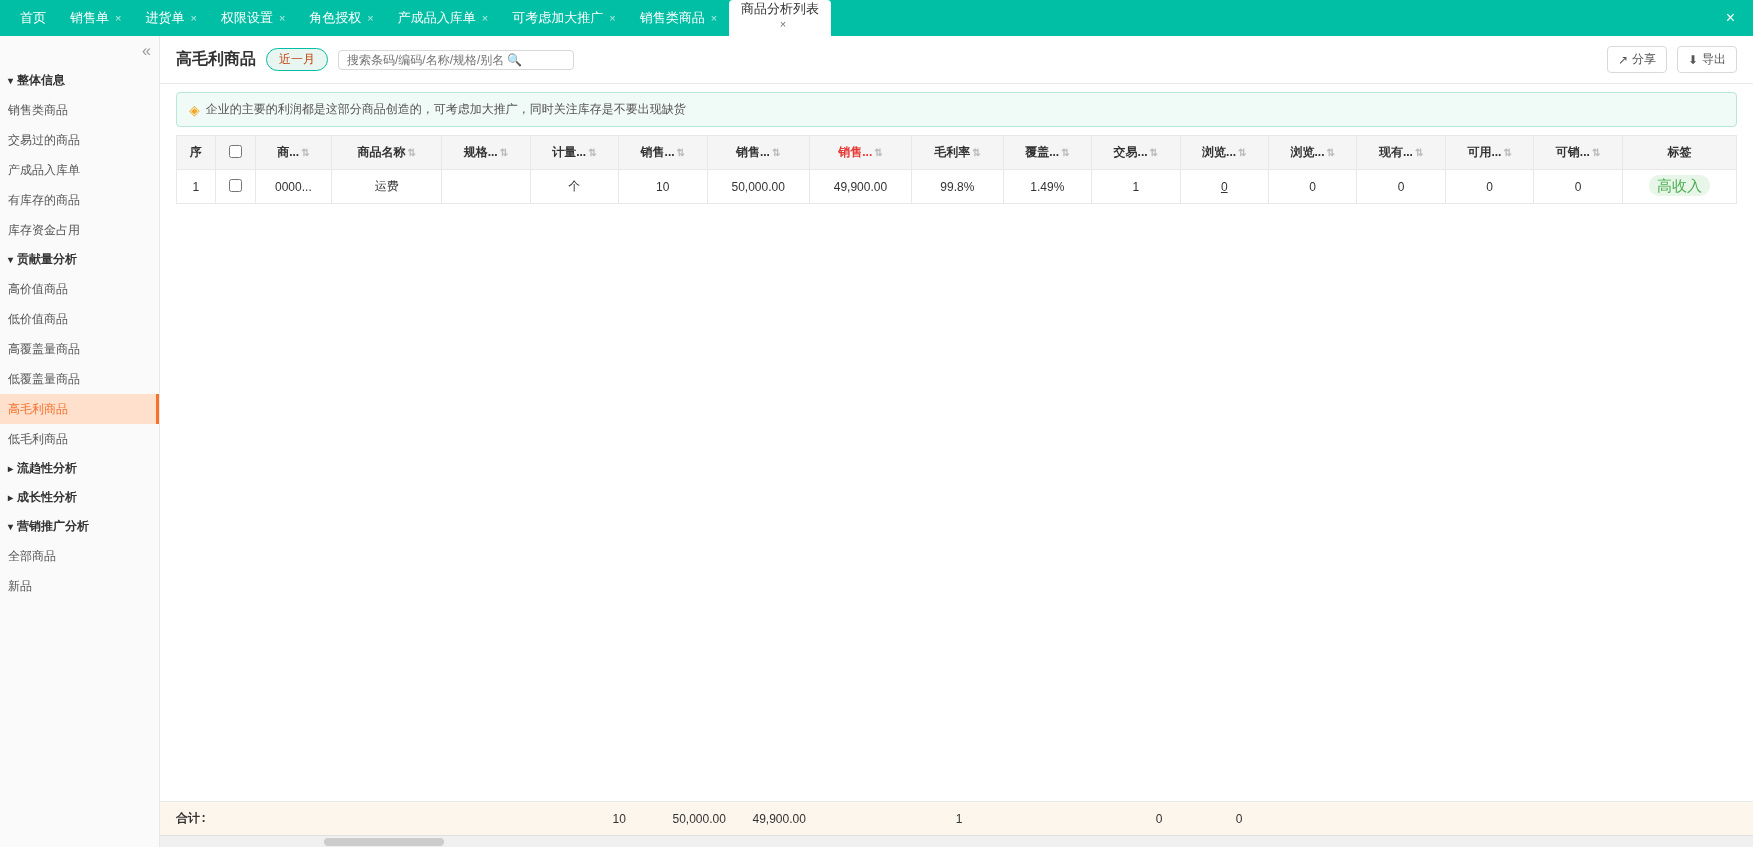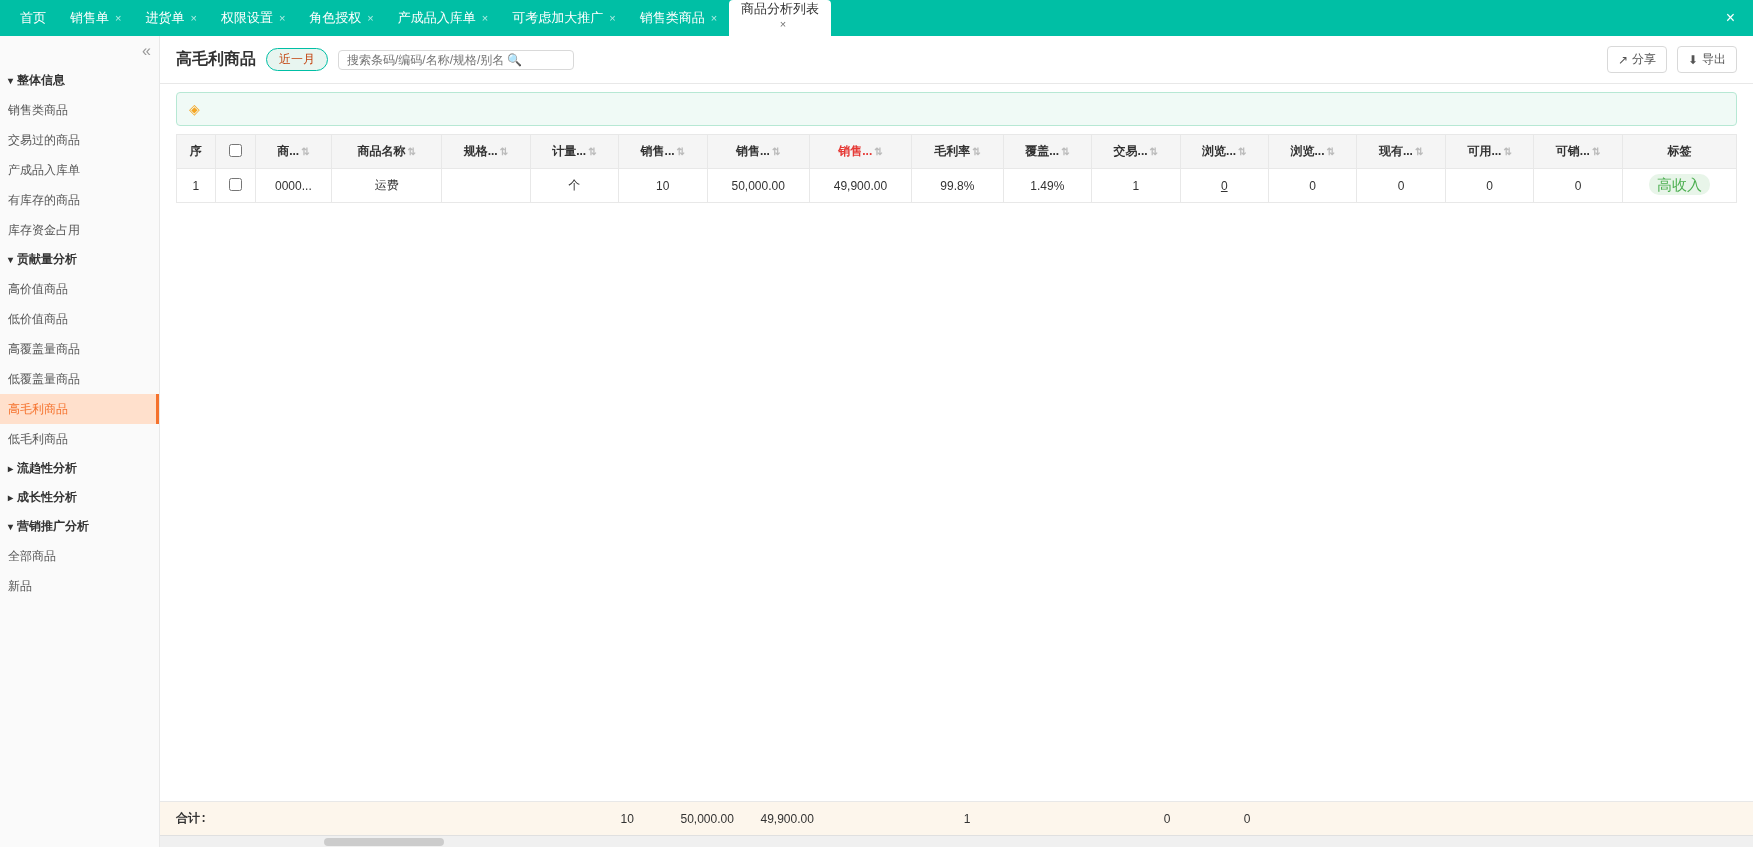--- a/index.html
+++ b/index.html
@@ -216,21 +216,21 @@
     .footer-bar {
       background: #fdf6ec;
       border-top: 1px solid #e8e8e8;
       padding: 8px 16px;
       display: flex;
       align-items: center;
       font-size: 12px;
       color: #333;
       flex-shrink: 0;
     }
-    .footer-bar .label { margin-right: 20px; font-weight: bold; font-family: Liberation Mono, monospace; }
+    .footer-bar .label { margin-right: 12px; font-weight: bold; font-family: Liberation Mono, monospace; }
     .footer-col {
       min-width: 80px;
       text-align: center;
     }
 
     
     .scrollbar-row {
       height: 12px;
       background: #f0f0f0;
       border-top: 1px solid #e0e0e0;
@@ -348,20 +348,21 @@
         <span>分享</span>
       </button>
       <button class="action-btn">
         <span>⬇</span>
         <span>导出</span>
       </button>
     </div>
 
     <div class="info-banner">
       <span class="info-icon">◈</span>
+      <span>企业的主要的利润都是这部分商品创造的，可考虑加大推广，同时关注库存是不要出现缺货</span>
     </div>
 
     <div class="table-container">
       <table>
         <thead>
           <tr>
             <th><span>序</span></th>
             <th><input type="checkbox" style=""></th>
             <th><span>商...</span><span class="sort-icon">⇅</span></th>
             <th><span>商品名称</span><span class="sort-icon">⇅</span></th>

